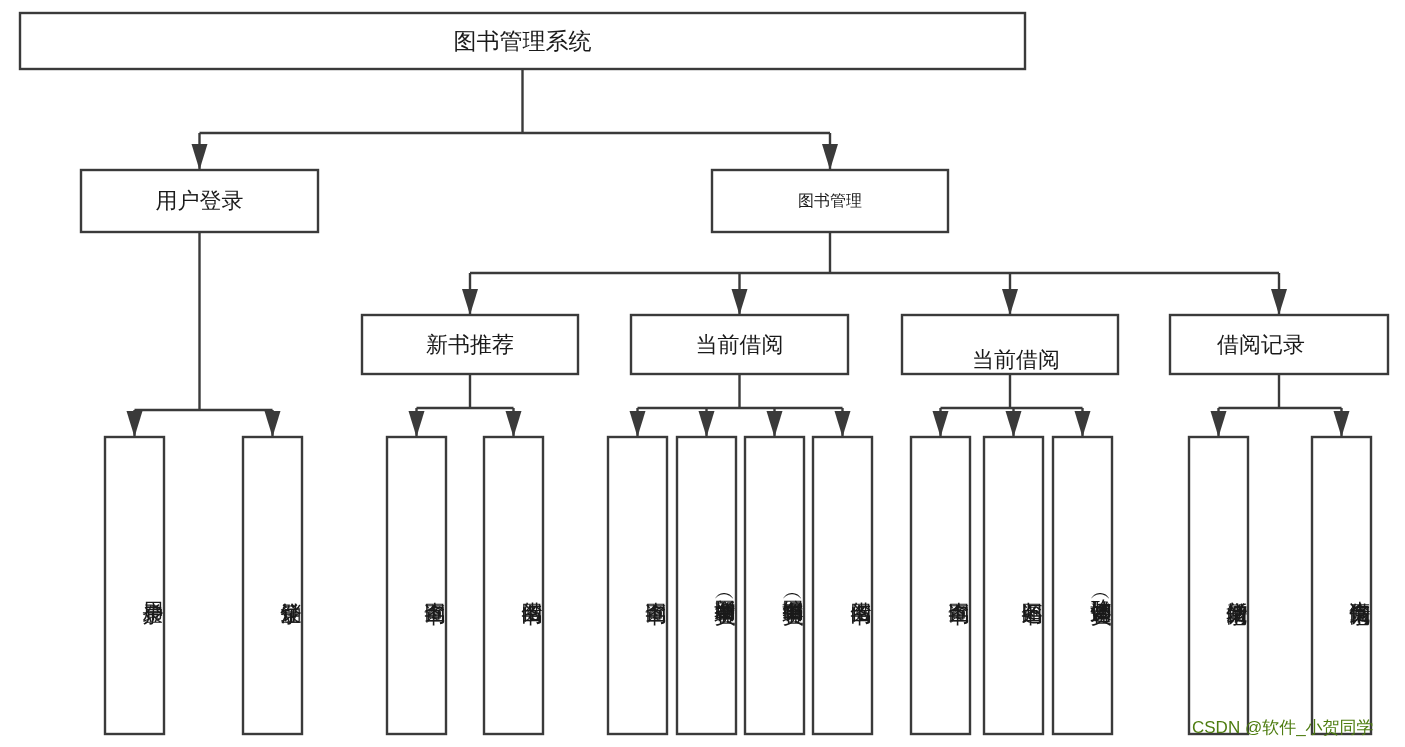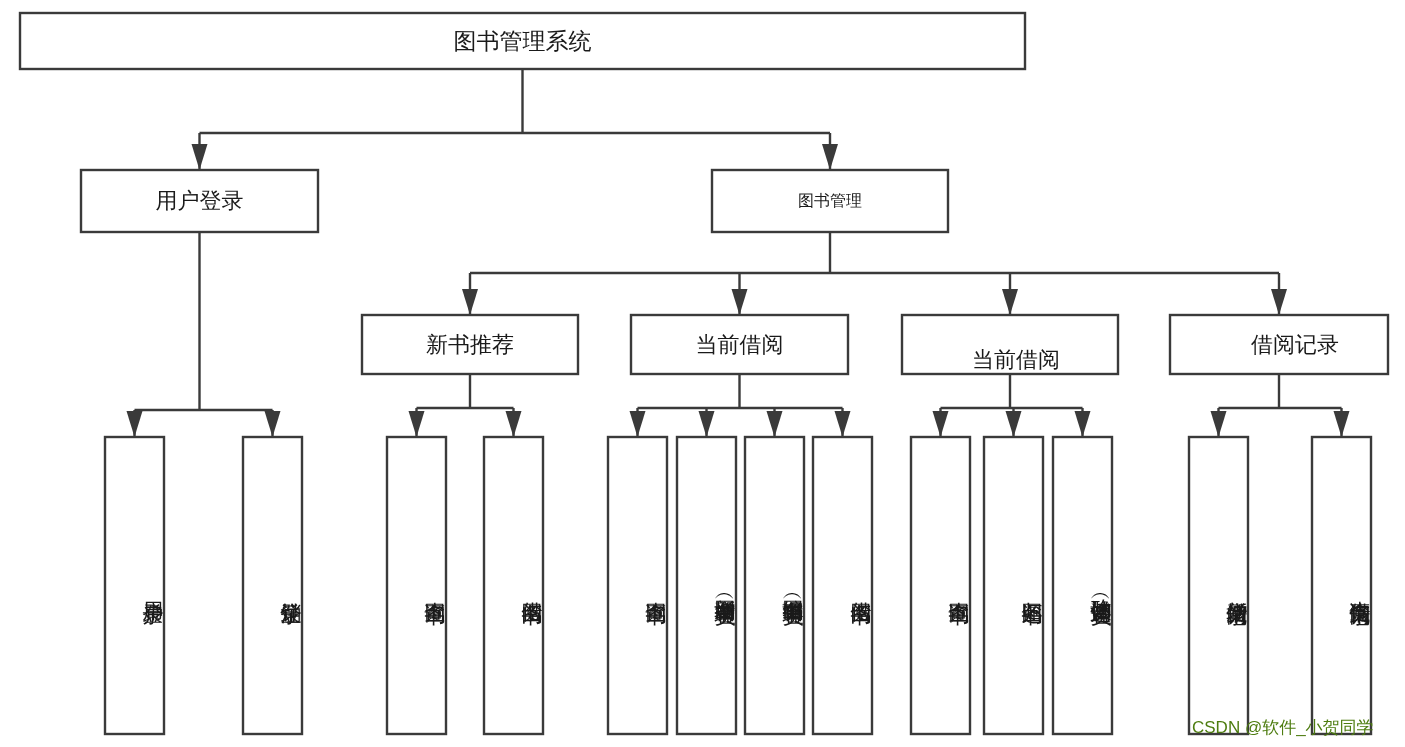--- a/index.html
+++ b/index.html
@@ -154,21 +154,21 @@
       </g>
   </svg>
 
   <div id="label-layer">
       <div class="hlabel-wrap" style="left: 20px; top: 13px; width: 1005px; height: 56px; font-size: 23px;">图书管理系统</div>
       <div class="hlabel-wrap" style="left: 81px; top: 170px; width: 237px; height: 62px; font-size: 22px;">用户登录</div>
       <div class="hlabel-wrap" style="left: 712px; top: 170px; width: 236px; height: 62px; font-size: 16px;">图书管理</div>
       <div class="hlabel-wrap" style="left: 362px; top: 315px; width: 216px; height: 59px; font-size: 22px;">新书推荐</div>
       <div class="hlabel-wrap" style="left: 631px; top: 315px; width: 217px; height: 59px; font-size: 22px;">当前借阅</div>
       <div class="hlabel-wrap" style="left: 902px; top: 330px; width: 228px; height: 59px; font-size: 22px;">当前借阅</div>
-      <div class="hlabel-wrap" style="left: 1186px; top: 315px; width: 218px; height: 59px; font-size: 22px;">借阅记录</div>
+      <div class="hlabel-wrap" style="left: 1152px; top: 315px; width: 218px; height: 59px; font-size: 22px;">借阅记录</div>
       <div class="vlabel-wrap" style="left: 105px; top: 447px; width: 59px; height: 279px;">
         <span>用户登录</span>
       </div>
       <div class="vlabel-wrap" style="left: 243px; top: 447px; width: 59px; height: 279px;">
         <span>注销登录</span>
       </div>
       <div class="vlabel-wrap" style="left: 387px; top: 447px; width: 59px; height: 279px;">
         <span>查询图书</span>
       </div>
       <div class="vlabel-wrap" style="left: 484px; top: 447px; width: 59px; height: 279px;">

